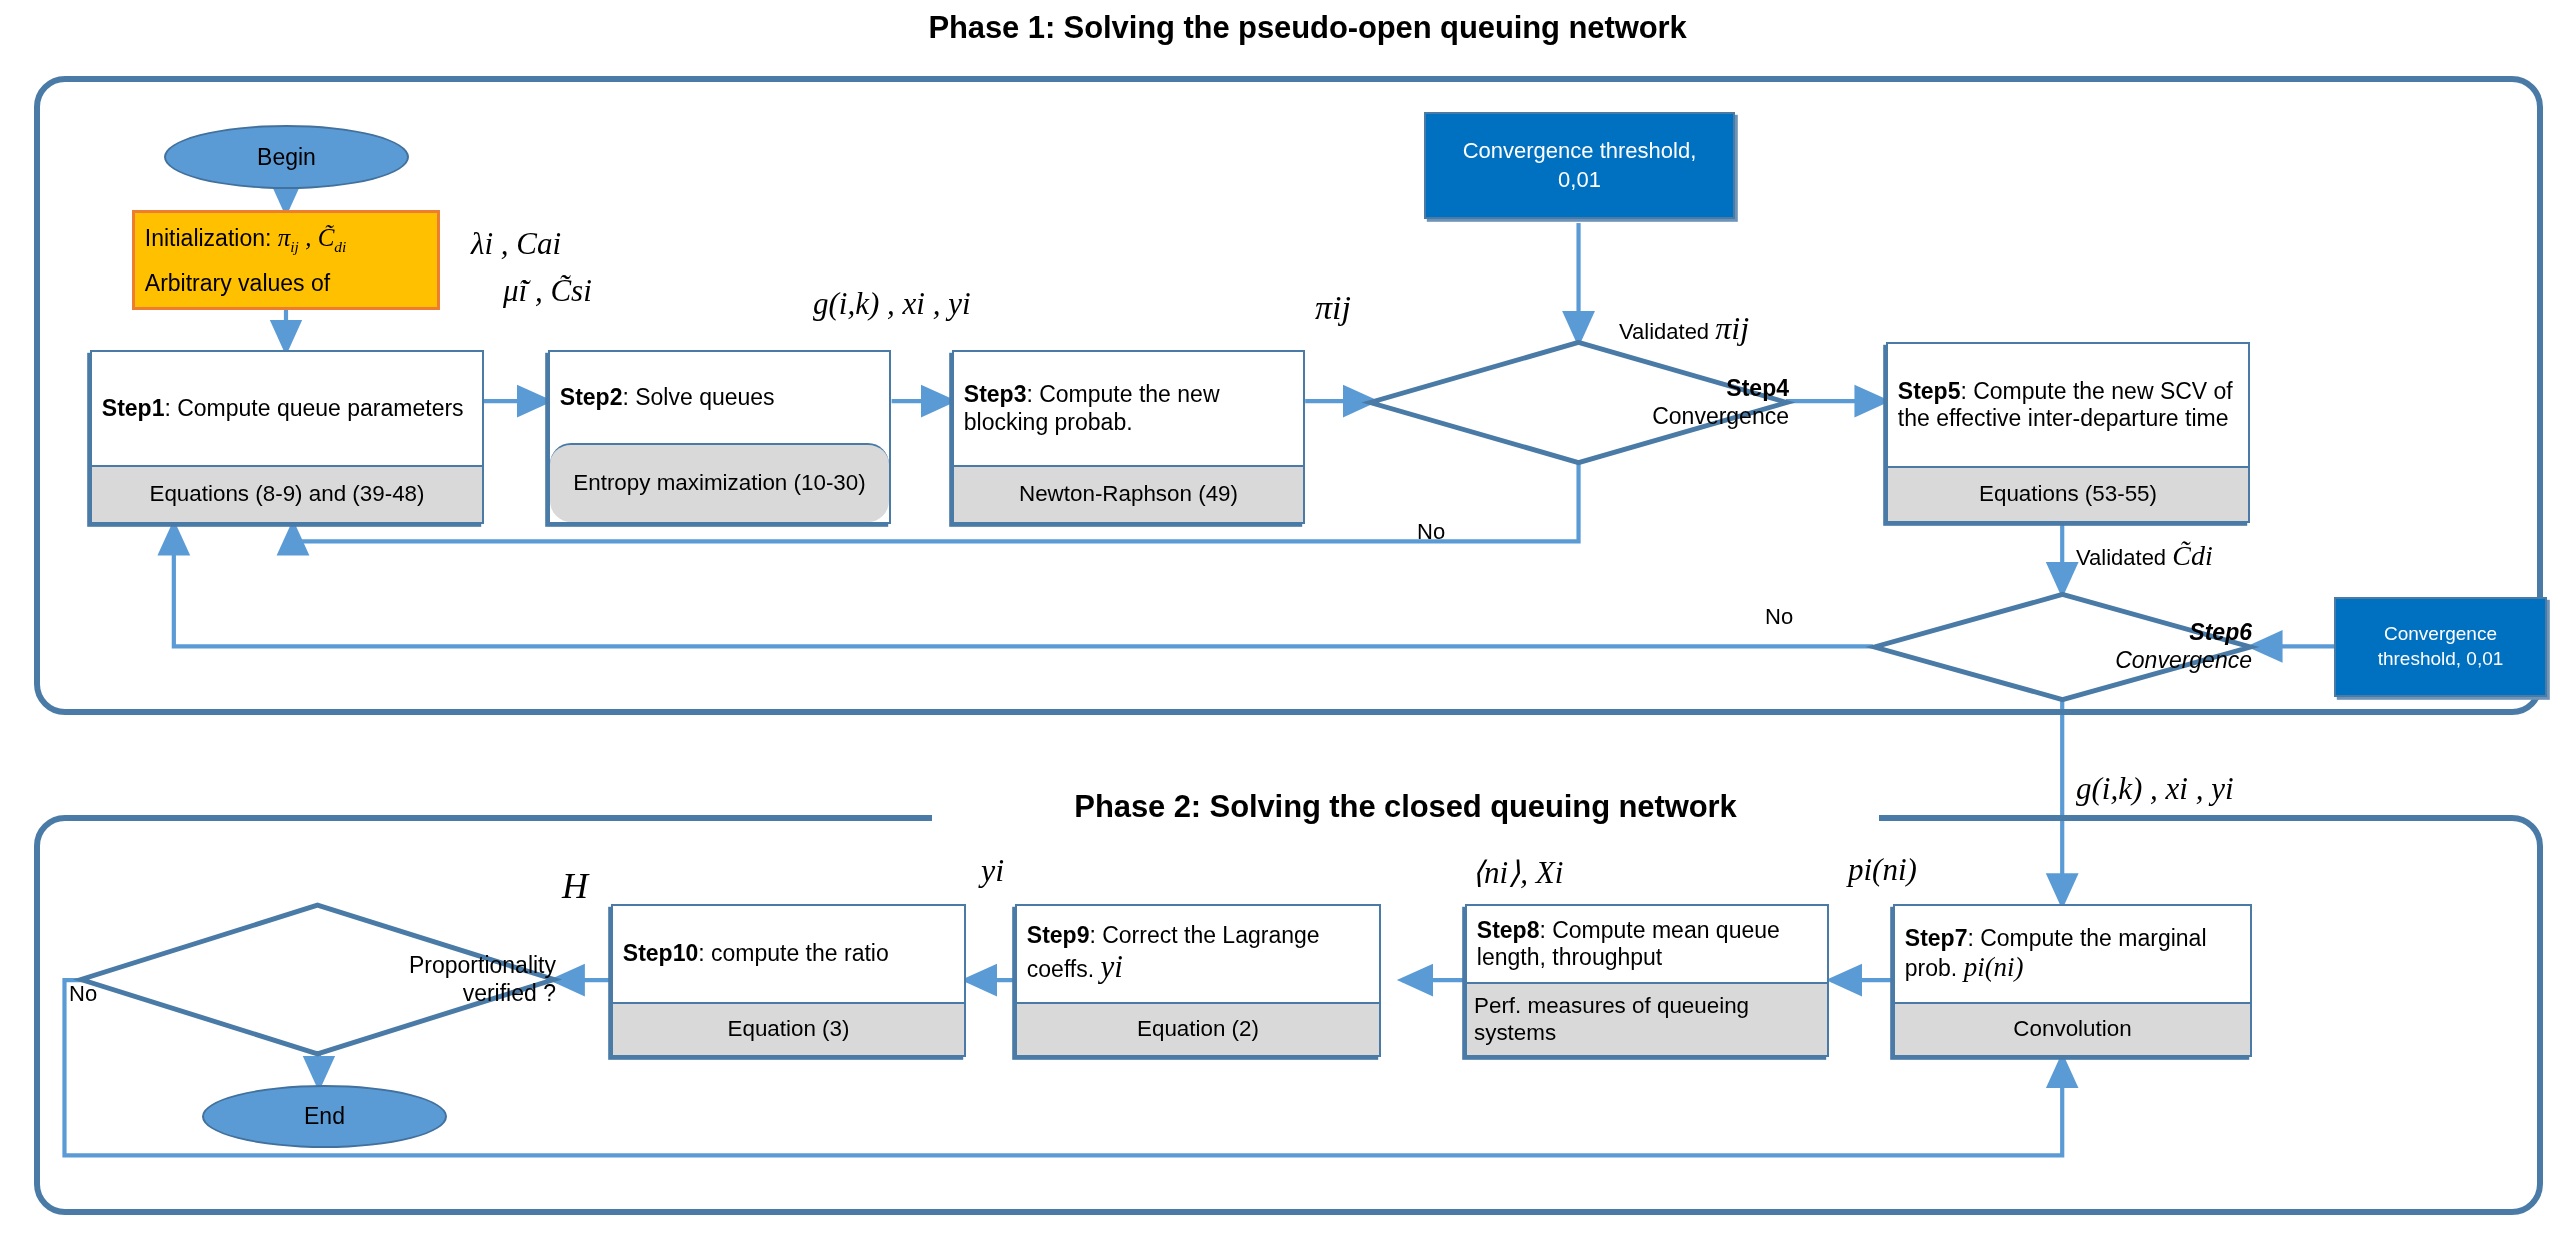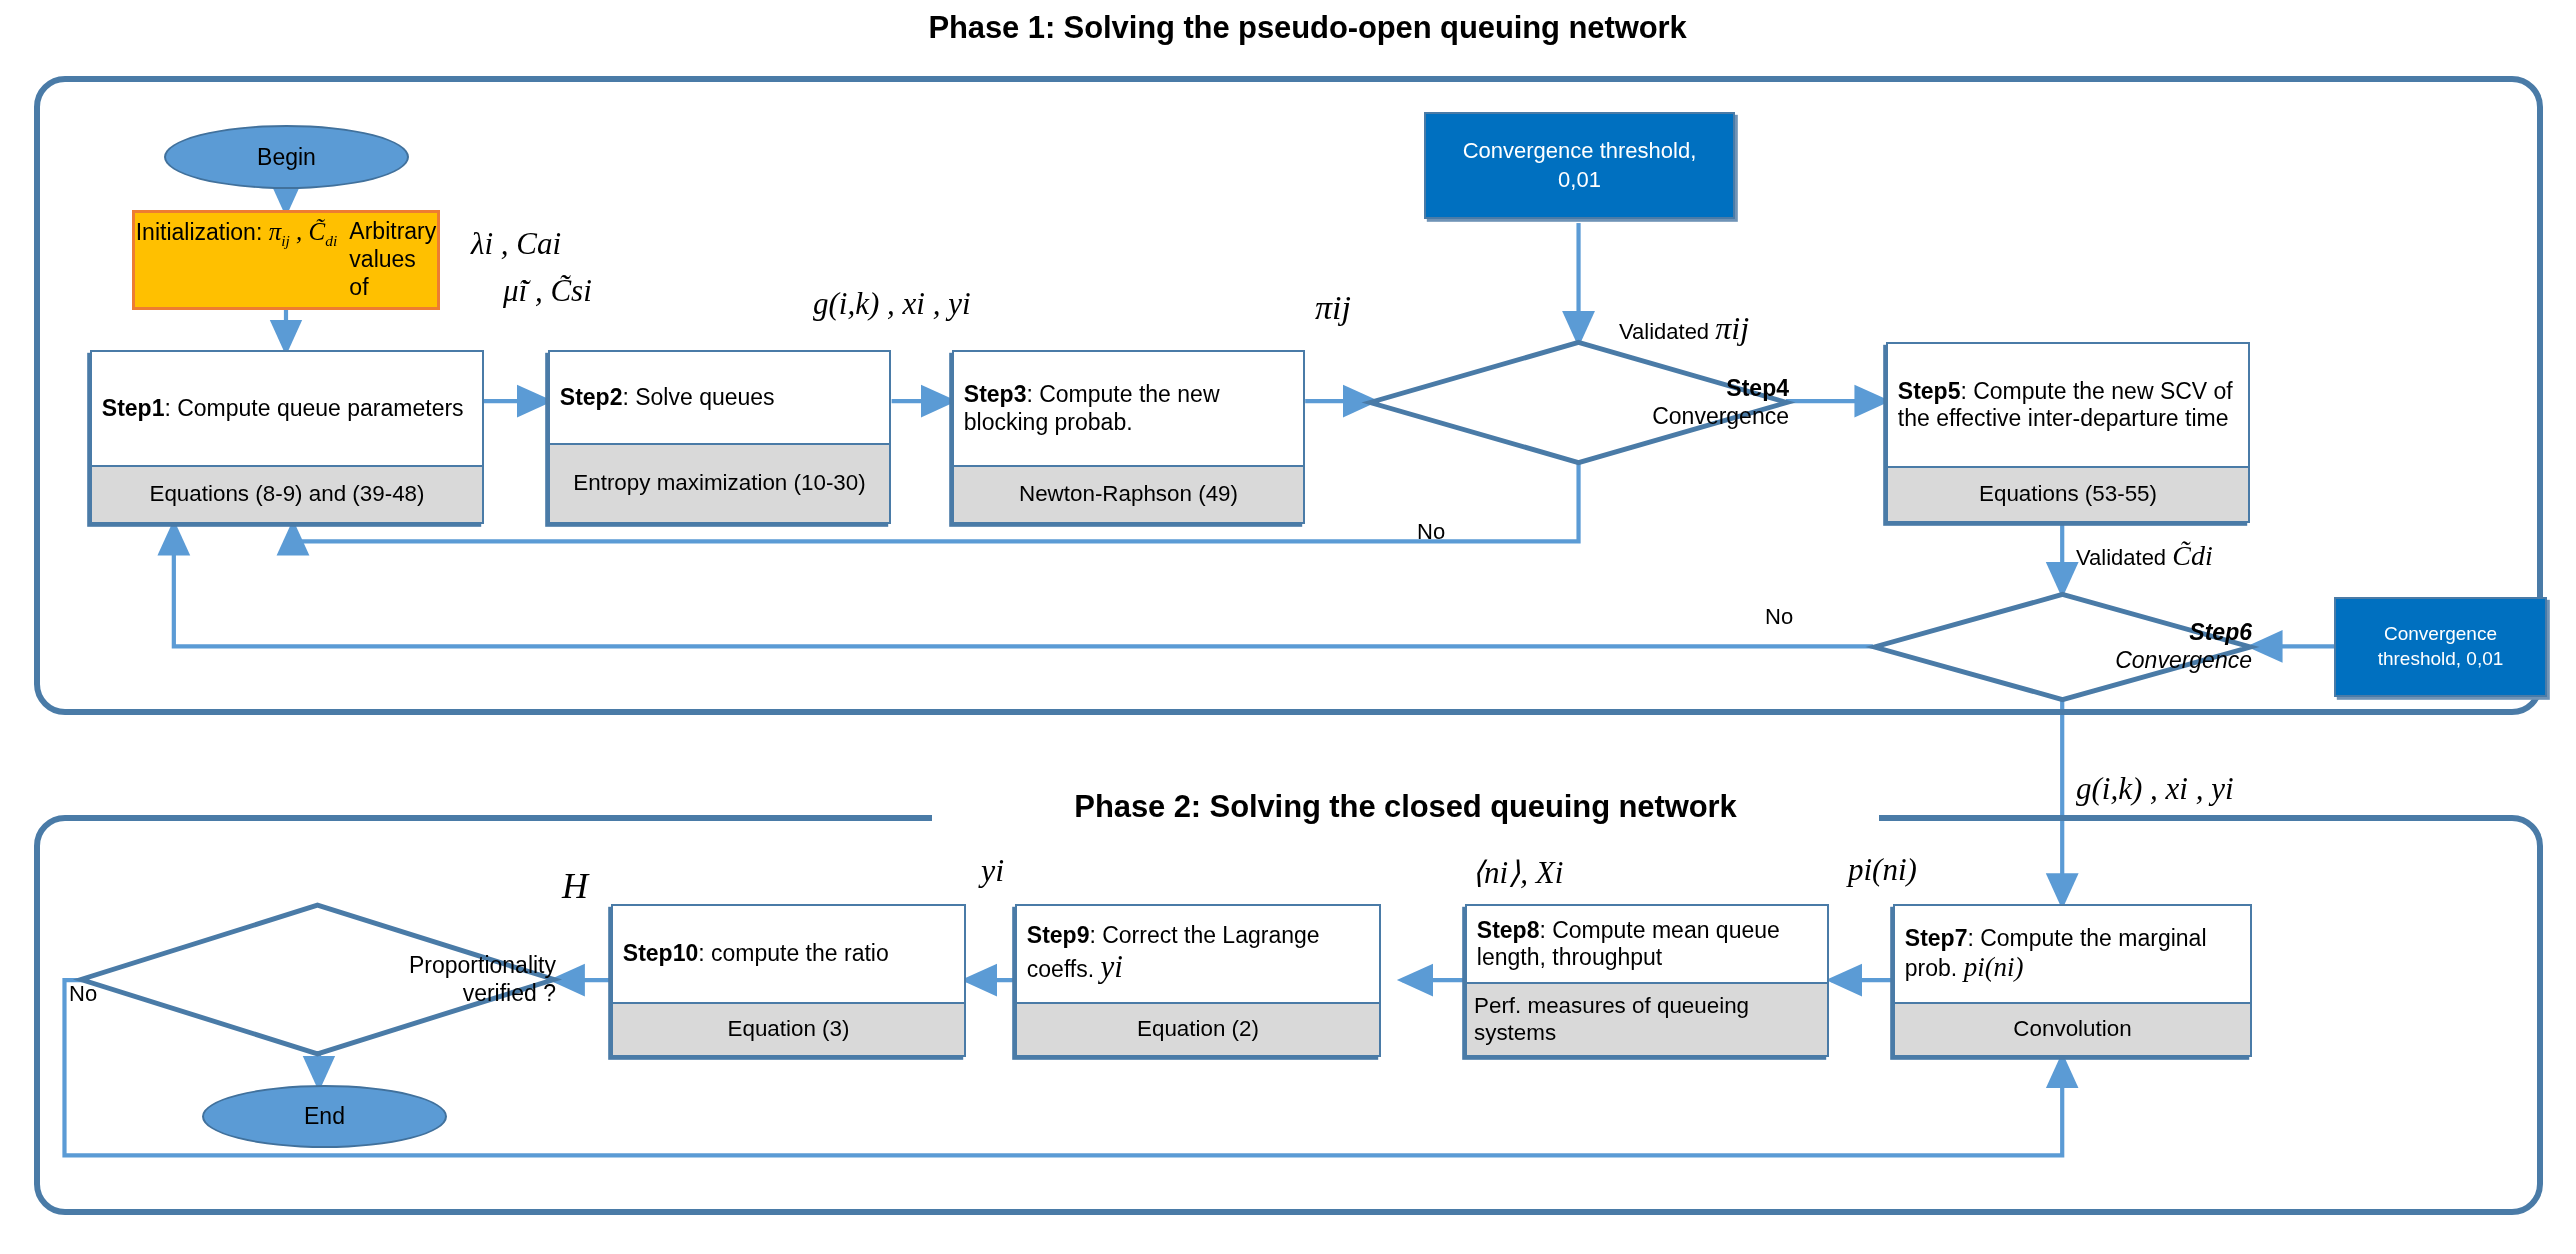--- a/index.html
+++ b/index.html
@@ -22,21 +22,21 @@
 
   
   .stepbox.shadowed{box-shadow:-2.8px 2.8px 0 0 #4a7ba7;}
 
   
   .ellipse{position:absolute;border-radius:50%;background:#5b9bd5;border:2.8px solid #41719c;
            display:flex;align-items:center;justify-content:center;color:#000;font-size:23px;box-sizing:border-box;}
 
   
   .initbox{position:absolute;background:#ffc000;border:3.5px solid #ed7d31;box-sizing:border-box;
-           display:flex;flex-direction:row;justify-content:center;padding:4.2px 9.8px;color:#000;font-size:23px;line-height:1.22;gap:12px;}
+           display:flex;flex-direction:column;justify-content:center;padding:4.2px 9.8px;color:#000;font-size:23px;line-height:1.22;gap:12px;}
 
   
   .bluebox{position:absolute;background:#0070c0;border:2.1px solid #4a7ba7;box-sizing:border-box;
            display:flex;align-items:center;justify-content:center;text-align:center;color:#fff;
            font-size:22px;line-height:1.3;padding:4.2px 7px;box-shadow:2.8px 2.8px 0 0 #6f93b6;}
 
   
   .diamond{position:absolute;}
   .diamond svg{position:absolute;left:0;top:0;overflow:visible;}
   .diamond .dlabel{position:absolute;left:0;top:0;width:100%;height:100%;display:flex;flex-direction:column;
@@ -138,21 +138,21 @@
     </div>
     <div class="bot" style="height:57px;">
       <div class="btext">Equations (8-9) and (39-48)</div>
     </div>
   </div>
 
   <div class="stepbox shadowed" style="left:548px;top:350px;width:343px;height:174px;">
     <div class="top">
       <div class="ttext"><span class="bold">Step2</span><span>: Solve queues</span></div>
     </div>
-    <div class="bot" style="height:79px;">
+    <div class="bot" style="height:79px;border-radius:21px;">
       <div class="btext">Entropy maximization (10-30)</div>
     </div>
   </div>
 
   <div class="stepbox shadowed" style="left:952px;top:350px;width:353px;height:174px;">
     <div class="top">
       <div class="ttext"><span class="bold">Step3</span><span>: Compute the new blocking probab.</span></div>
     </div>
     <div class="bot" style="height:57px;">
       <div class="btext">Newton-Raphson (49)</div>

